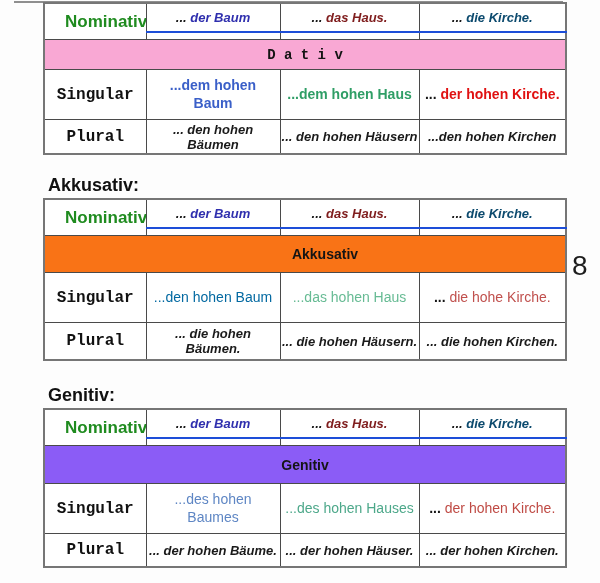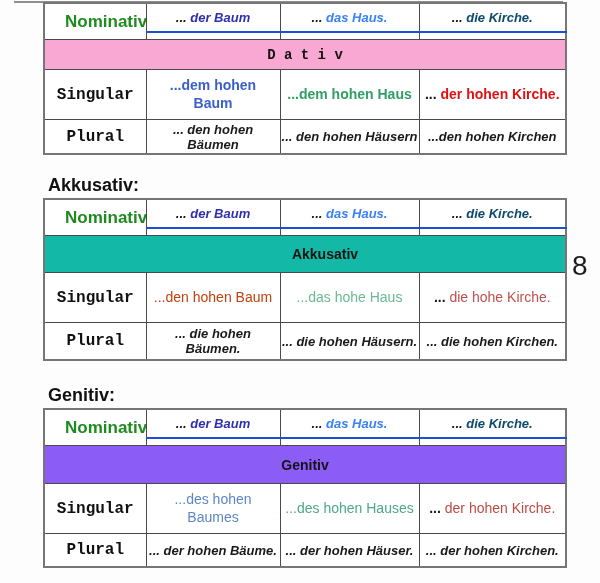--- a/index.html
+++ b/index.html
@@ -17,37 +17,37 @@
     border-collapse:collapse;table-layout:fixed;width:522px;margin-left:43px;
     border:2px solid #767676;background:#fff;
   }
   .gt td{border:1px solid #4a4a4a;text-align:center;vertical-align:middle;padding:0;overflow:hidden;}
   .hdr-row td{height:27px;}
   .gt td.hc{border-bottom:2px solid #1d4ed8;font-style:italic;font-weight:bold;font-size:13px;}
   .gt td.nom{font-size:17px;font-weight:bold;color:#1f8b1f;padding-left:20px;}
   .thin-row td{height:6px;}
   .case-row td{font-weight:bold;font-size:14px;color:#141414;}
   .t0 .case-row td{height:29px;background:#f9a8d4;font-family:Liberation Mono, monospace;}
-  .t1 .case-row td{height:36px;background:#14b8a6;padding-left:40px;}
+  .t1 .case-row td{height:36px;background:#f97316;padding-left:40px;}
   .t2 .case-row td{height:37px;background:#8b5cf6;}
   .sing-row td{height:49px;font-size:14px;white-space:pre-line;line-height:1.25;}
   .plur-row td{height:33px;font-size:13px;font-weight:bold;font-style:italic;}
   .t1 .plur-row td{height:36px;}
   .t2 .plur-row td{height:32px;}
   .gt td.rowlabel{font-size:16px;font-weight:bold;font-style:normal;color:#111;white-space:normal;font-family:Liberation Mono, monospace;}
   .pfx{color:#161616;}
   .hc .pfx{font-weight:bold;}
   .s3 .pfx{font-weight:bold;}
   .hdr-blue{color:#2f2fae;}
-  .hdr-green{color:#3b82f6;}
+  .hdr-green{color:#7f1d1d;}
   .hdr-red{color:#0c4a6e;}
   .t0 .s1{color:#3a5fc8;font-weight:bold;}
   .t0 .s2{color:#2f9e66;font-weight:bold;}
   .t0 .s3{color:#e01111;font-weight:bold;}
-  .t1 .s1{color:#c2410c;}
+  .t1 .s1{color:#0369a1;}
   .t1 .s2{color:#67bb94;}
   .t1 .s3{color:#c0504d;}
   .t2 .s1{color:#5e86c4;margin-top:48px;}
   .t2 .s2{color:#4da88a;}
   .t2 .s3{color:#bf4a44;}
   .page-number{position:absolute;left:572px;top:250px;font-size:28px;color:#1d1d1d;}
 </style>
 </head>
 <body>
 
@@ -116,21 +116,21 @@
         <td></td>
         <td></td>
         <td></td>
       </tr>
       <tr class="case-row">
         <td colspan="4">Akkusativ</td>
       </tr>
       <tr class="sing-row">
         <td class="rowlabel">Singular</td>
         <td class="s1"><span class="pfx"></span><span>...den hohen Baum</span></td>
-        <td class="s2"><span class="pfx"></span><span>...das hohe Haus</span></td>
+        <td class="s2"><span class="pfx"></span><span>...das hohen Haus</span></td>
         <td class="s3"><span class="pfx">... </span><span>die hohe Kirche.</span></td>
       </tr>
       <tr class="plur-row">
         <td class="rowlabel">Plural</td>
         <td>... die hohen Bäumen.</td>
         <td>... die hohen Häusern.</td>
         <td>... die hohen Kirchen.</td>
       </tr>
     </tbody>
       </table>

